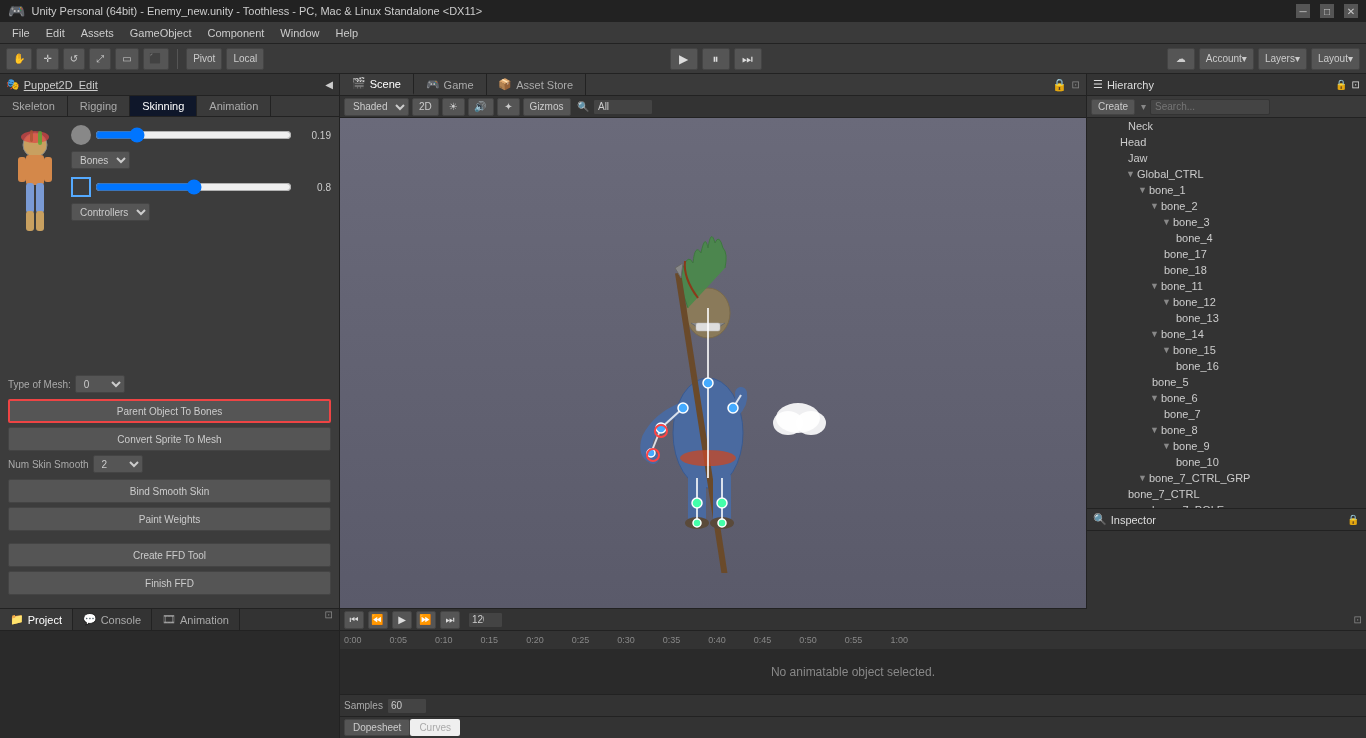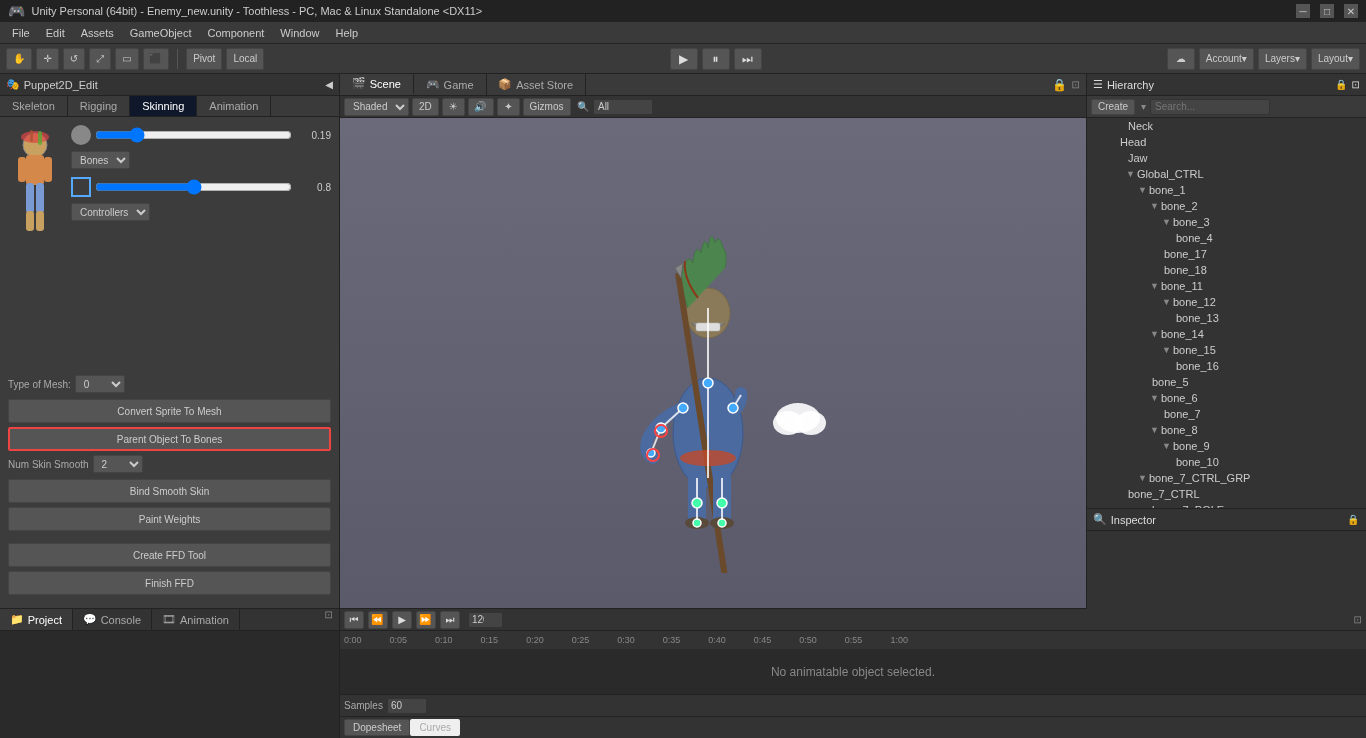--- a/index.html
+++ b/index.html
@@ -140,21 +140,21 @@
   <button class="tool-btn"><span>Account</span> ▾</button>
   <button class="tool-btn"><span>Layers</span> ▾</button>
   <button class="tool-btn"><span>Layout</span> ▾</button>
 </div>
 
 <div id="main">
 
   <div id="left-panel">
     <div id="puppet-header">
       <span>🎭</span>
-      <span style="margin-left:4px;">Puppet2D_Edit</span>
+      <span style="margin-left:4px;text-decoration:underline;">Puppet2D_Edit</span>
       <span style="margin-left:auto; font-size:10px;">◀</span>
     </div>
     <div class="panel-tabs">
       <div class="panel-tab">Skeleton</div>
       <div class="panel-tab">Rigging</div>
       <div class="panel-tab active">Skinning</div>
       <div class="panel-tab">Animation</div>
     </div>
 
     <div id="skinning-content">
@@ -204,23 +204,23 @@
 
       <div style="clear:both; margin-top:4px;">
 
         <div class="num-row">
           <span class="row-label">Type of Mesh:</span>
           <select style="width:50px;">
             <option>0</option>
           </select>
         </div>
 
+        <button class="small-btn highlighted-btn">Parent Object To Bones</button>
+
         <button class="small-btn">Convert Sprite To Mesh</button>
-
-        <button class="small-btn highlighted-btn">Parent Object To Bones</button>
 
         <div class="num-row">
           <span class="row-label">Num Skin Smooth</span>
           <select style="width:50px;">
             <option>2</option>
           </select>
         </div>
 
         <button class="small-btn">Bind Smooth Skin</button>
         <button class="small-btn">Paint Weights</button>

